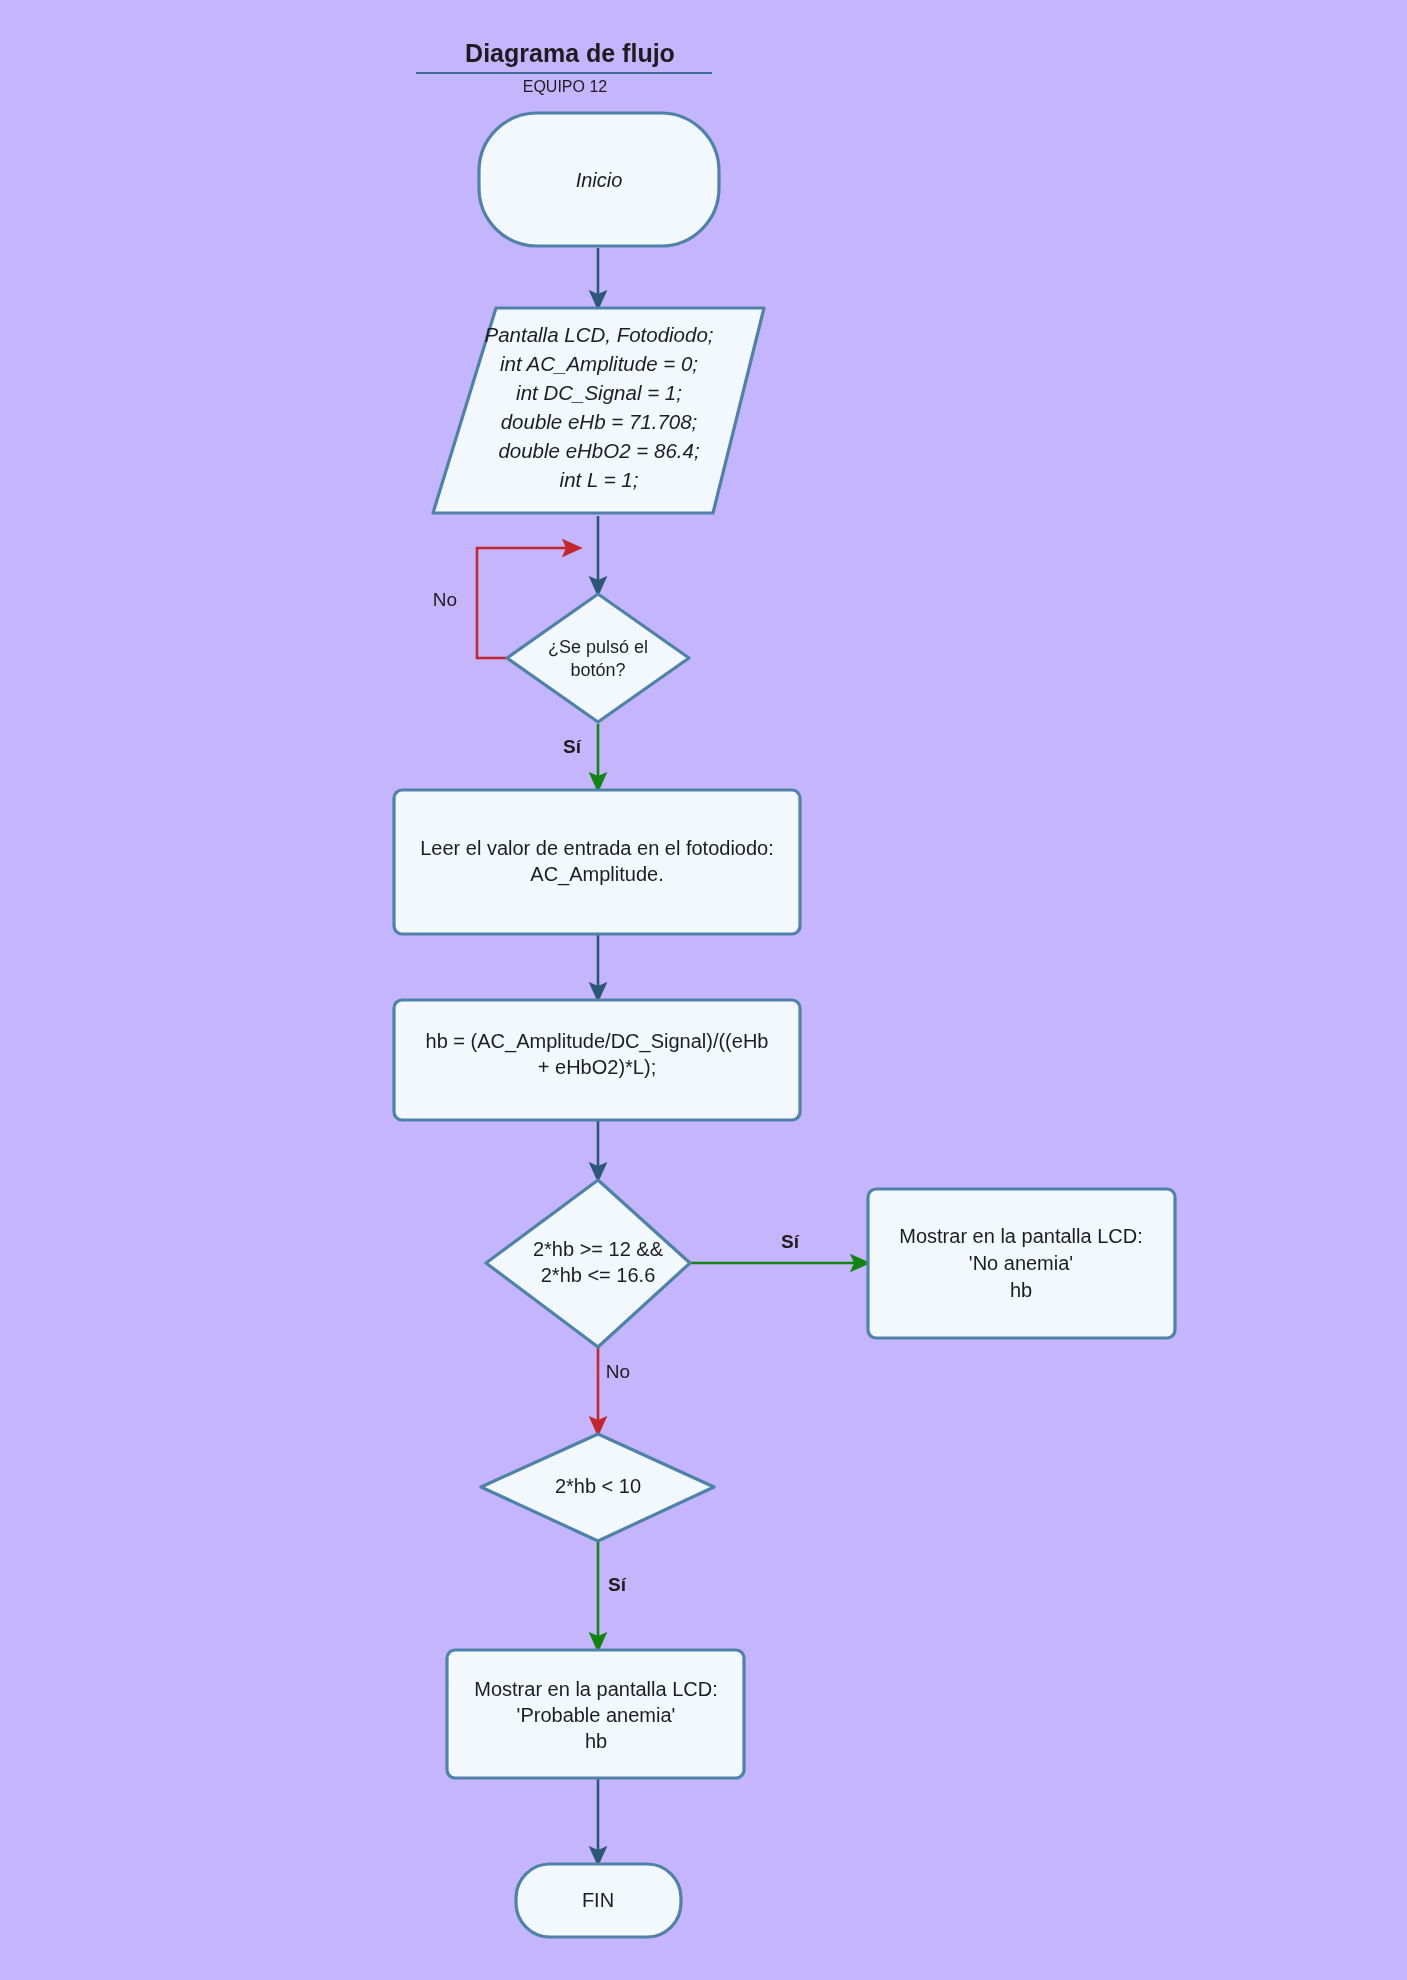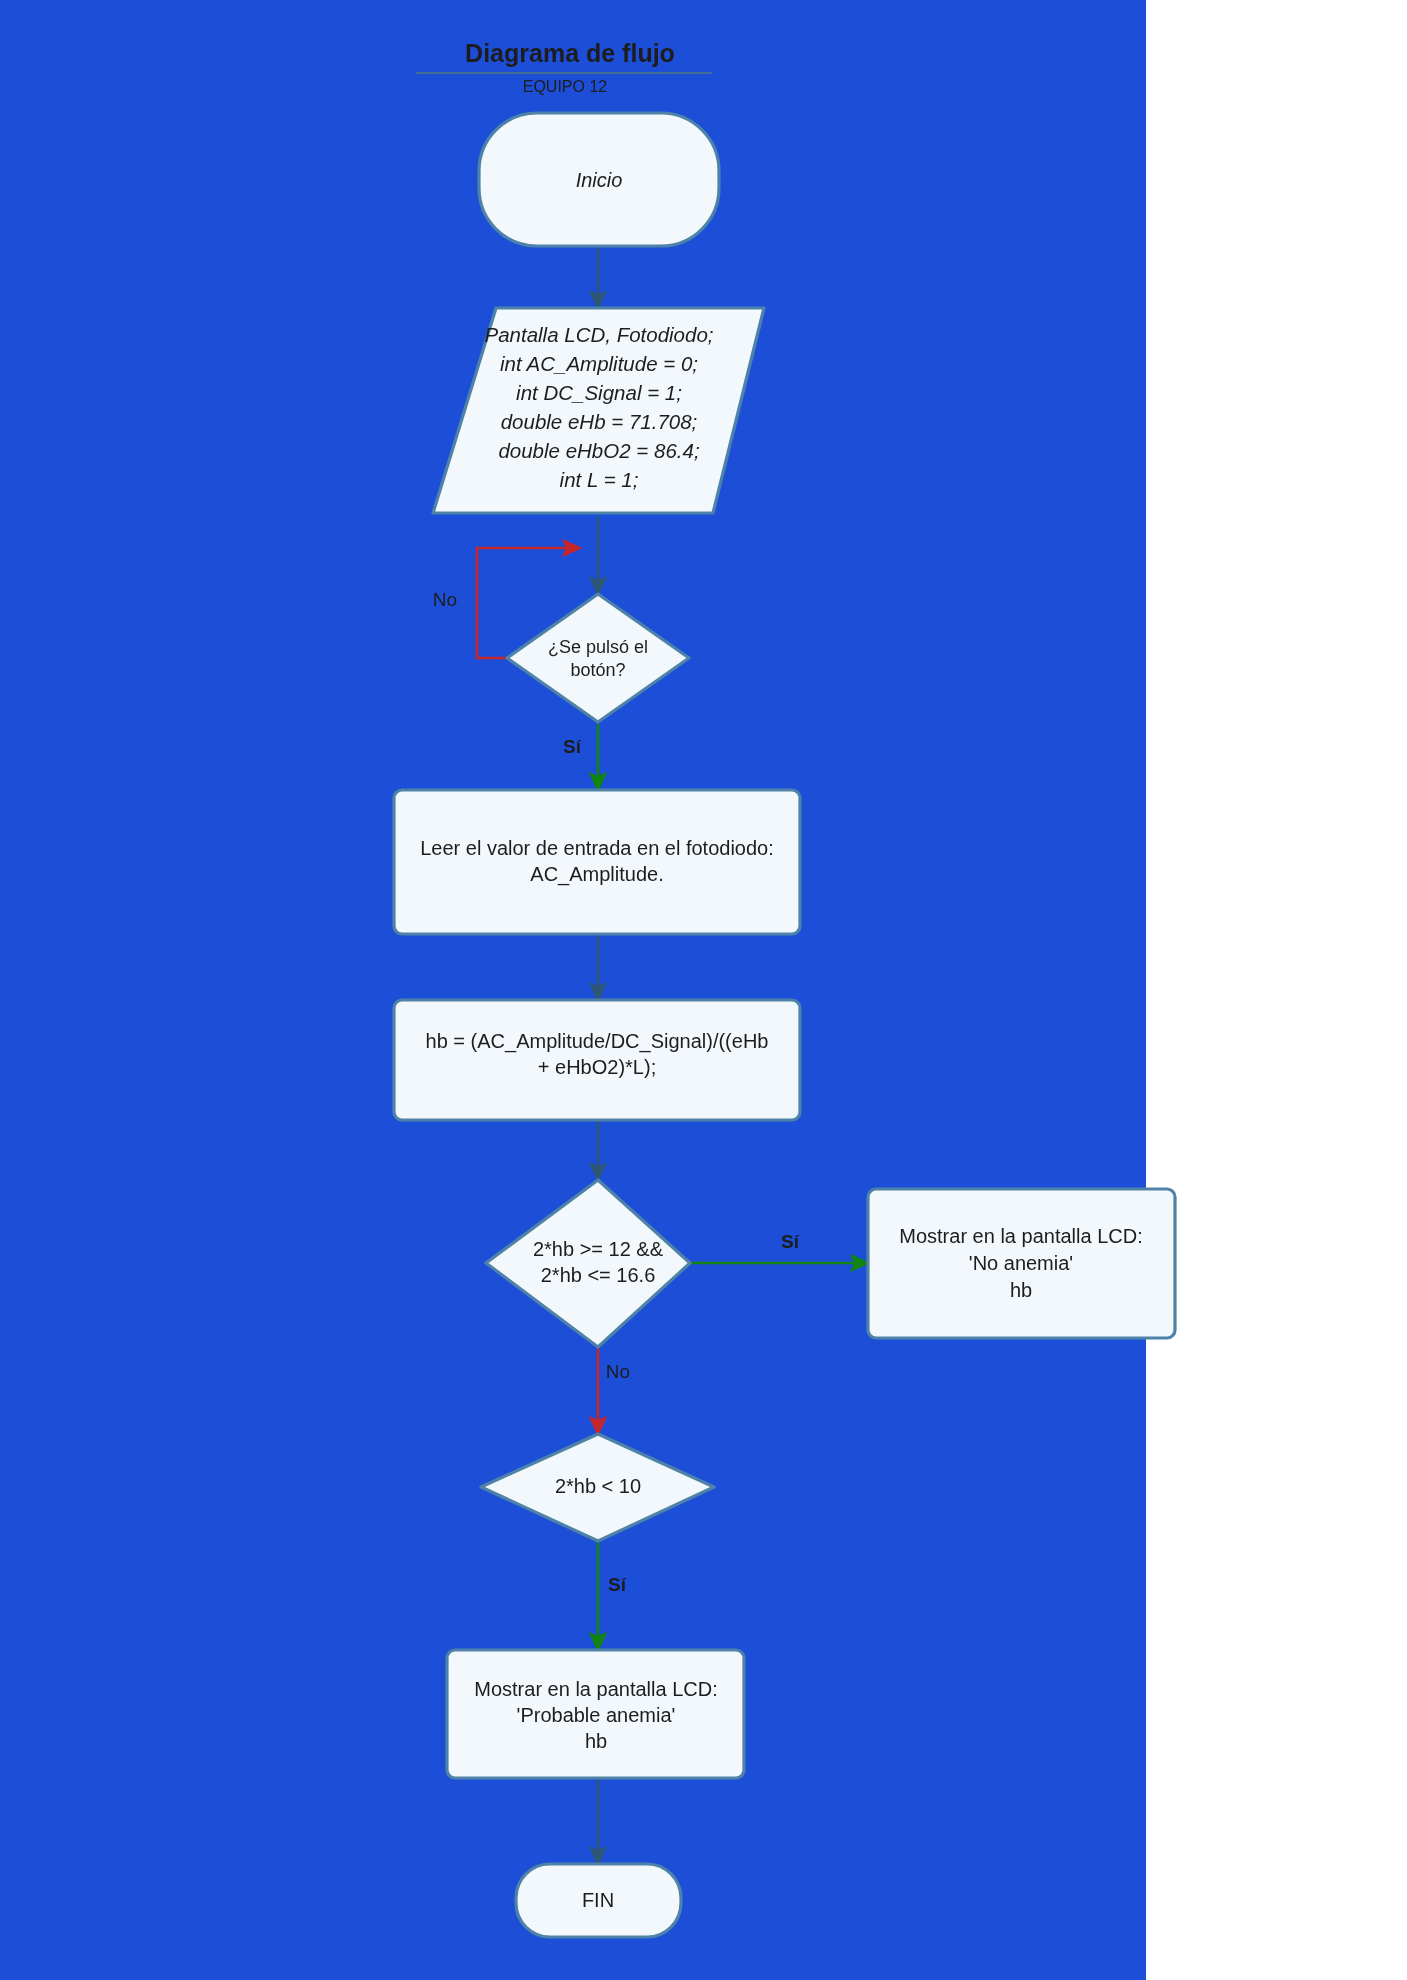--- a/index.html
+++ b/index.html
@@ -8,23 +8,23 @@
     background: #ffffff;
   }
   body {
     width: 1407px;
     height: 1980px;
     font-family: "Liberation Sans", sans-serif;
     overflow: hidden;
   }
   #canvas {
     position: relative;
-    width: 1146px;
+    width: 1407px;
     height: 1980px;
-    background: #1d4ed8;
+    background: #c4b5fd;
   }
   svg.flow {
     position: absolute;
     left: 0;
     top: 0;
     width: 1407px;
     height: 1980px;
   }
   .shape-stroke { stroke: #4e82a8; stroke-width: 3.2; fill: #f2f8fc; }
   .shape-stroke-round { stroke: #4e82a8; stroke-width: 3.2; fill: #f2f8fc; }

